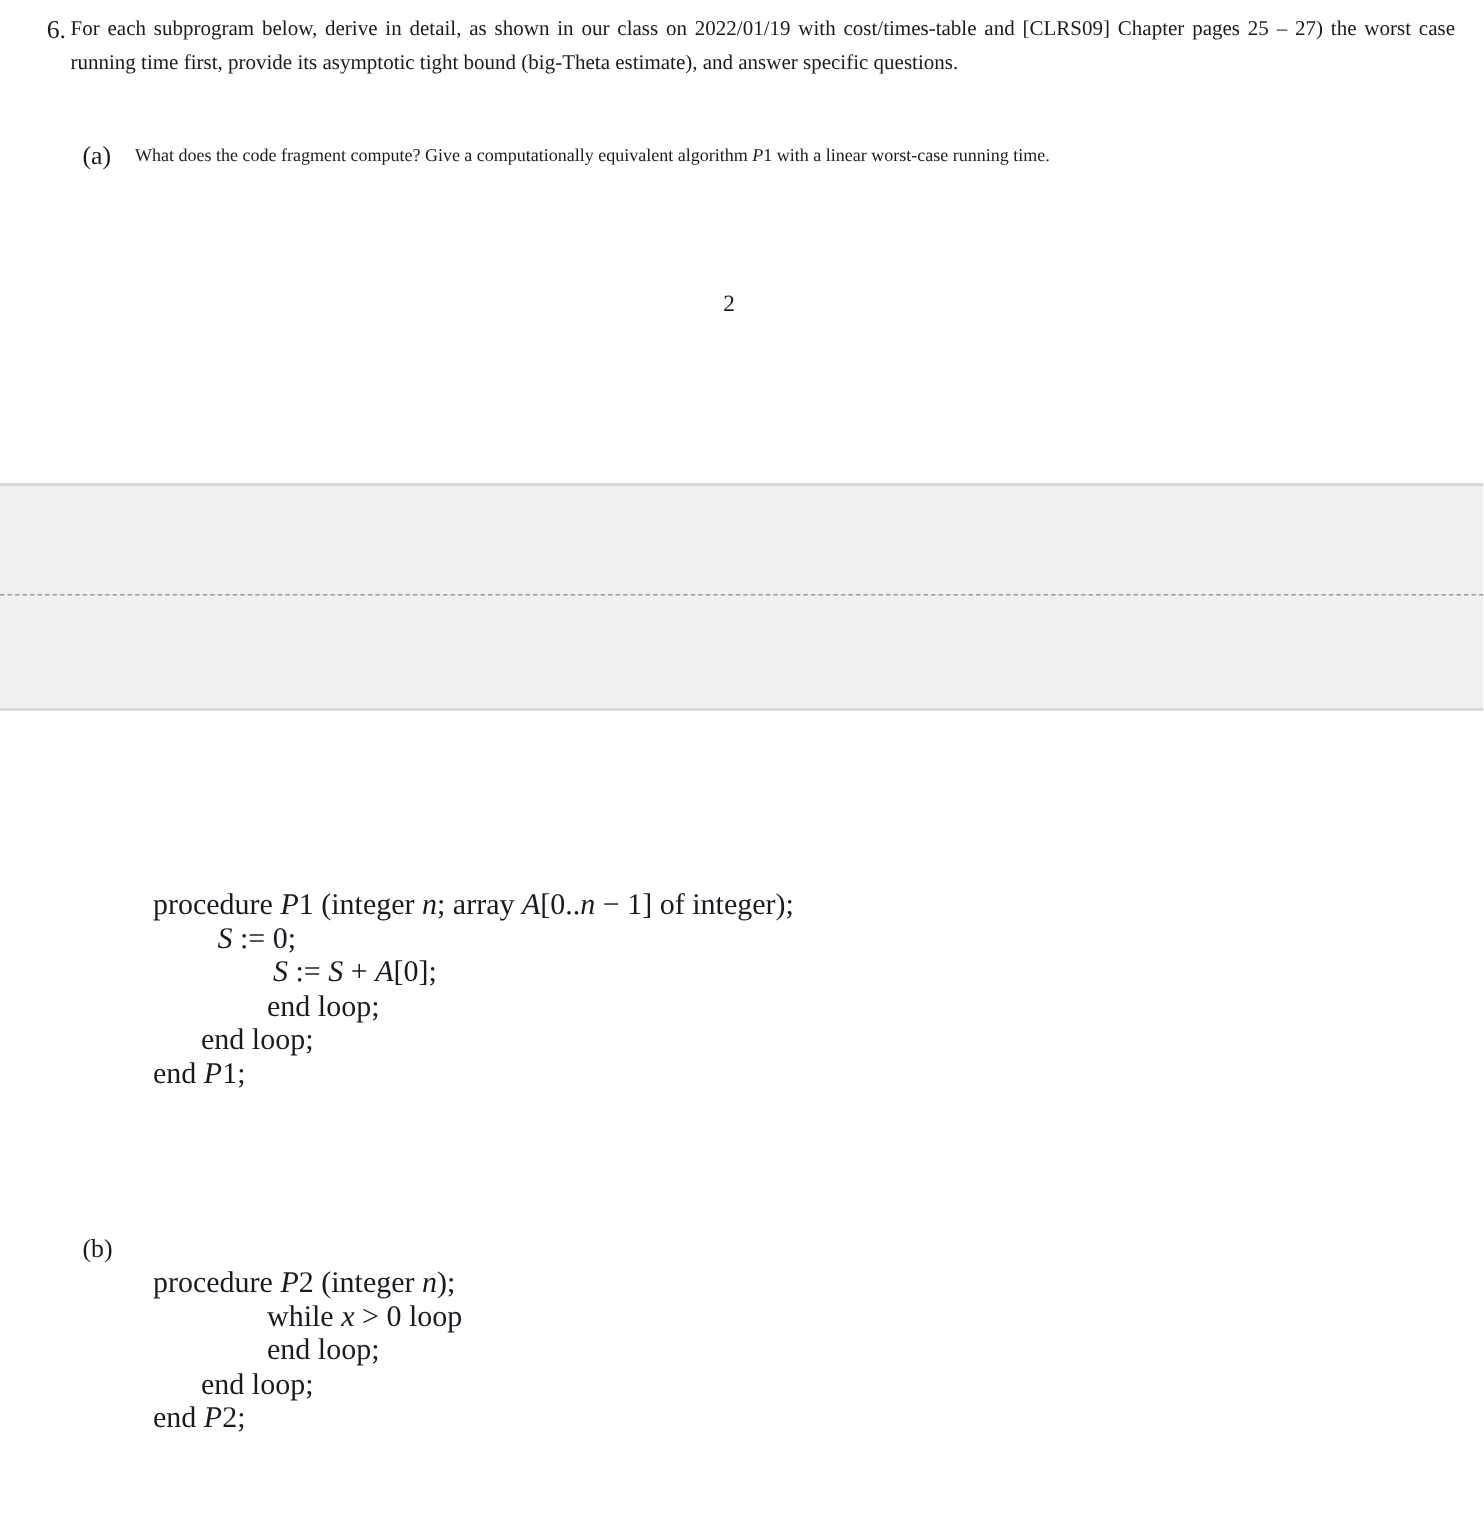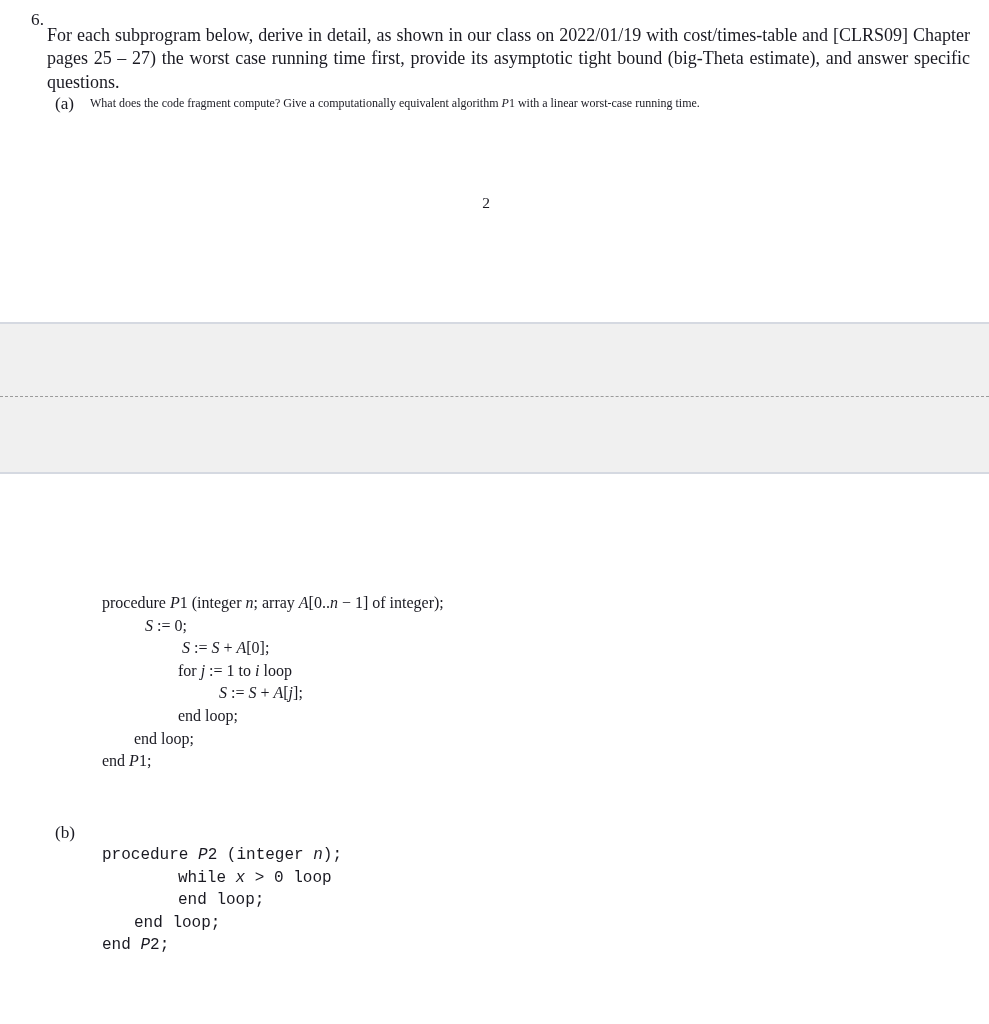--- a/index.html
+++ b/index.html
@@ -35,23 +35,23 @@
     left: 24px;
     top: 0;
     width: 20px;
     text-align: right;
     font-size: 17.2px;
     line-height: 23.3px;
   }
   .item-body {
     position: absolute;
     left: 47px;
-    top: 16px;
+    top: 0;
     width: 923px;
-    font-size: 18px;
+    font-size: 14px;
     line-height: 23.3px;
     text-align: justify;
     text-justify: inter-word;
     hyphens: none;
   }
 
   .sub-item {
     position: absolute;
     left: 0;
     top: 92px;
@@ -104,32 +104,32 @@
     left: 0;
     top: 72px;
     width: 989px;
     height: 0;
     border-top: 1px dashed #9b9b9b;
   }
 
   
   .code-block {
     position: absolute;
-    font-size: 16px;
+    font-size: 20px;
     line-height: 22.6px;
     white-space: nowrap;
   }
   .code-line {
     display: block;
     height: 22.6px;
     white-space: pre;
   }
 
   #code-p1 { left: 102px; top: 592px; }
-  #code-p2 { left: 102px; top: 844px; font-family: Liberation Mono, monospace; }
+  #code-p2 { left: 102px; top: 844px; }
 
   .sub-item-b {
     position: absolute;
     left: 55px;
     top: 821px;
     font-size: 17.2px;
     line-height: 23.3px;
   }
 
   
@@ -156,22 +156,20 @@
 </div>
 
 <div class="page-gap">
   <div class="page-gap-divider"></div>
 </div>
 
 <div class="code-block" id="code-p1">
   <span class="code-line">procedure <span class="mi">P</span><span class="mn">1</span> (integer <span class="mi">n</span>; array <span class="mi">A</span>[0..<span class="mi">n</span> − 1] of integer);</span>
   <span class="code-line" style="padding-left:43px"><span class="mi">S</span> := 0;</span>
   <span class="code-line" style="padding-left:80px"><span class="mi">S</span> := <span class="mi">S</span> + <span class="mi">A</span>[0];</span>
-  <span class="code-line" style="padding-left:76px">for <span class="mi">j</span> := 1 to <span class="mi">i</span> loop</span>
-  <span class="code-line" style="padding-left:117px"><span class="mi">S</span> := <span class="mi">S</span> + <span class="mi">A</span>[<span class="mi">j</span>];</span>
   <span class="code-line" style="padding-left:76px">end loop;</span>
   <span class="code-line" style="padding-left:32px">end loop;</span>
   <span class="code-line">end <span class="mi">P</span><span class="mn">1</span>;</span>
 </div>
 
 <div class="sub-item-b">(b)</div>
 
 <div class="code-block" id="code-p2">
   <span class="code-line">procedure <span class="mi">P</span><span class="mn">2</span> (integer <span class="mi">n</span>);</span>
   <span class="code-line" style="padding-left:76px">while <span class="mi">x</span> &gt; 0 loop</span>

